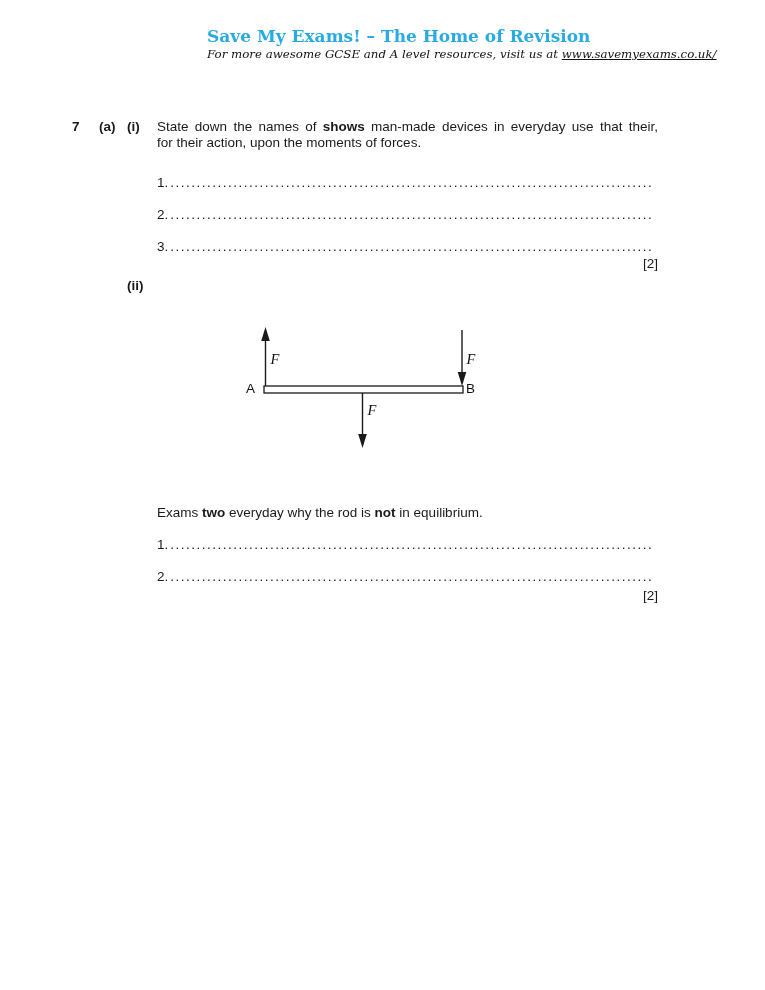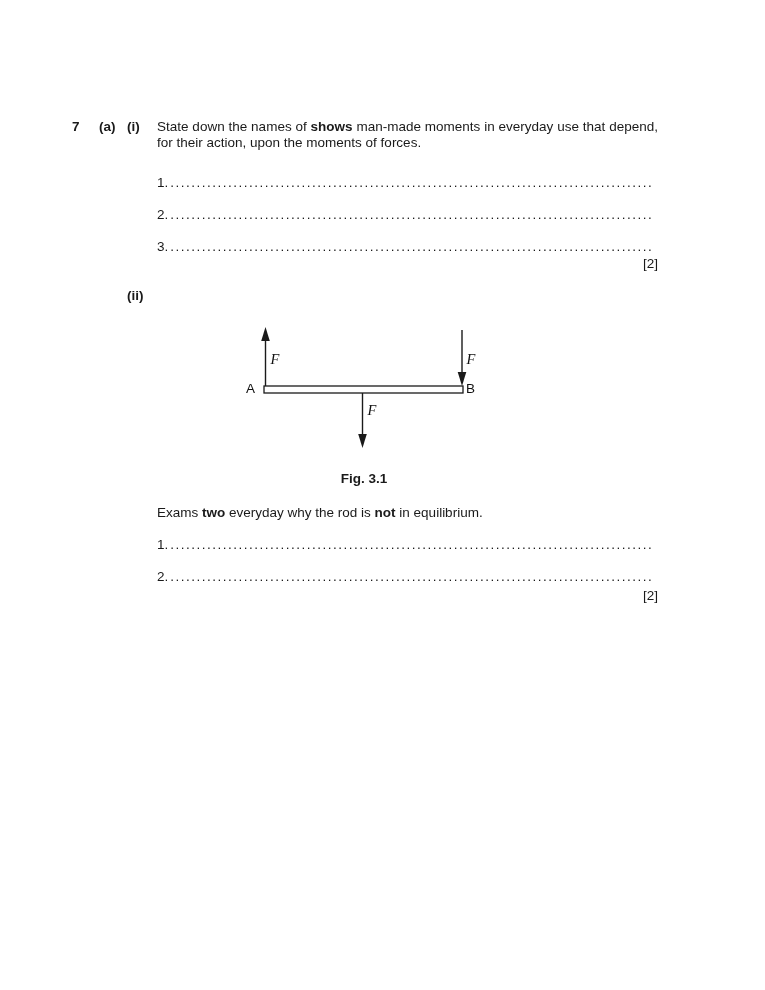--- a/index.html
+++ b/index.html
@@ -45,45 +45,49 @@
   }
   .stroke { stroke:#1a1a1a; stroke-width:1.4; }
   .rod { fill:#ffffff; stroke:#1a1a1a; stroke-width:1.3; }
   .head { fill:#1a1a1a; stroke:none; }
 </style>
 </head>
 <body>
 
 <div class="page">
 
+  <div class="header">
+    <div class="brand-title">Save My Exams! – The Home of Revision</div>
+    <div class="brand-subtitle"><span>For more awesome GCSE and A level resources, visit us at </span><span class="brand-link">www.savemyexams.co.uk/</span></div>
+  </div>
 
   <span class="abs bold" style="left:72px; top:119px;">7</span>
   <span class="abs bold" style="left:99px; top:119px;">(a)</span>
   <span class="abs bold" style="left:127px; top:119px;">(i)</span>
 
   <div class="abs para" style="left:157px; top:119px;">
-    <div class="jline"><span>State down the names of </span><b>shows</b><span> man-made moments in everyday use that depend,</span></div>
+    <div class="jline"><span>State down the names of </span><b>shows</b><span> man-made devices in everyday use that their,</span></div>
     <div>for their action, upon the moments of forces.</div>
   </div>
 
   <div class="abs answer-line" style="left:157px; top:175px;">
     <span class="ans-num">1.</span>
     <span class="leader">..........................................................................................................................................................</span>
   </div>
   <div class="abs answer-line" style="left:157px; top:207px;">
     <span class="ans-num">2.</span>
     <span class="leader">..........................................................................................................................................................</span>
   </div>
   <div class="abs answer-line" style="left:157px; top:239px;">
     <span class="ans-num">3.</span>
     <span class="leader">..........................................................................................................................................................</span>
   </div>
   <div class="abs marks" style="left:157px; top:256px;">[2]</div>
 
-  <span class="abs bold" style="left:127px; top:288px;">(ii)</span>
+  <span class="abs bold" style="left:127px; top:278px;">(ii)</span>
 
   <svg class="fig-svg" width="250" height="138" viewBox="0 0 250 138">
 
     <rect class="rod" x="24" y="68" width="199" height="7"></rect>
 
     <line class="stroke" x1="25.5" y1="21" x2="25.5" y2="68"></line>
     <polygon class="head" points="25.5,9 21.2,23 29.8,23"></polygon>
 
     <line class="stroke" x1="222" y1="12" x2="222" y2="56"></line>
     <polygon class="head" points="222,68 217.7,54 226.3,54"></polygon>
@@ -91,21 +95,20 @@
     <line class="stroke" x1="122.5" y1="75" x2="122.5" y2="118"></line>
     <polygon class="head" points="122.5,130 118.2,116 126.8,116"></polygon>
 
     <text x="6" y="75">A</text>
     <text x="226" y="75">B</text>
     <text class="f-label" x="30.5" y="46">F</text>
     <text class="f-label" x="226.5" y="46">F</text>
     <text class="f-label" x="127.5" y="97">F</text>
   </svg>
 
-  <div class="abs fig-caption" style="left:264px; top:471px;">Fig. 3.1</div>
 
   <div class="abs" style="left:157px; top:505px; width:501px;"><span>Exams </span><b>two</b><span> everyday why the rod is </span><b>not</b><span> in equilibrium.</span></div>
 
   <div class="abs answer-line" style="left:157px; top:537px;">
     <span class="ans-num">1.</span>
     <span class="leader">..........................................................................................................................................................</span>
   </div>
   <div class="abs answer-line" style="left:157px; top:569px;">
     <span class="ans-num">2.</span>
     <span class="leader">..........................................................................................................................................................</span>

